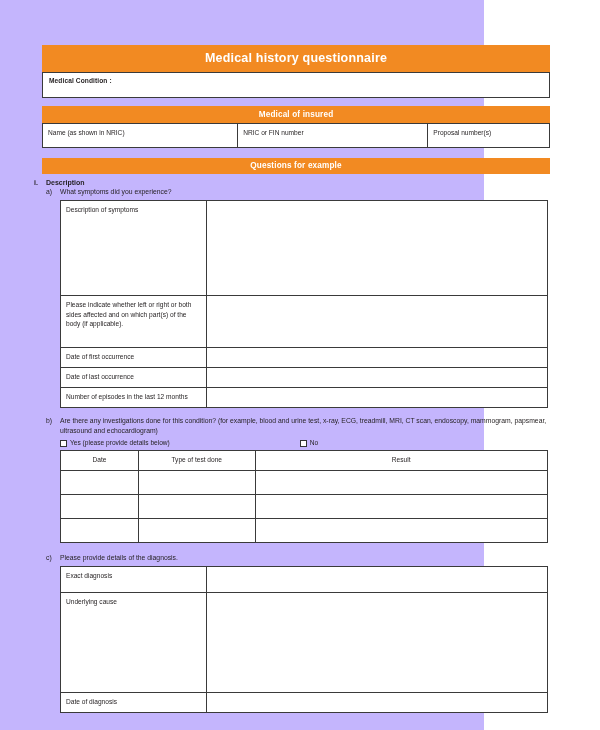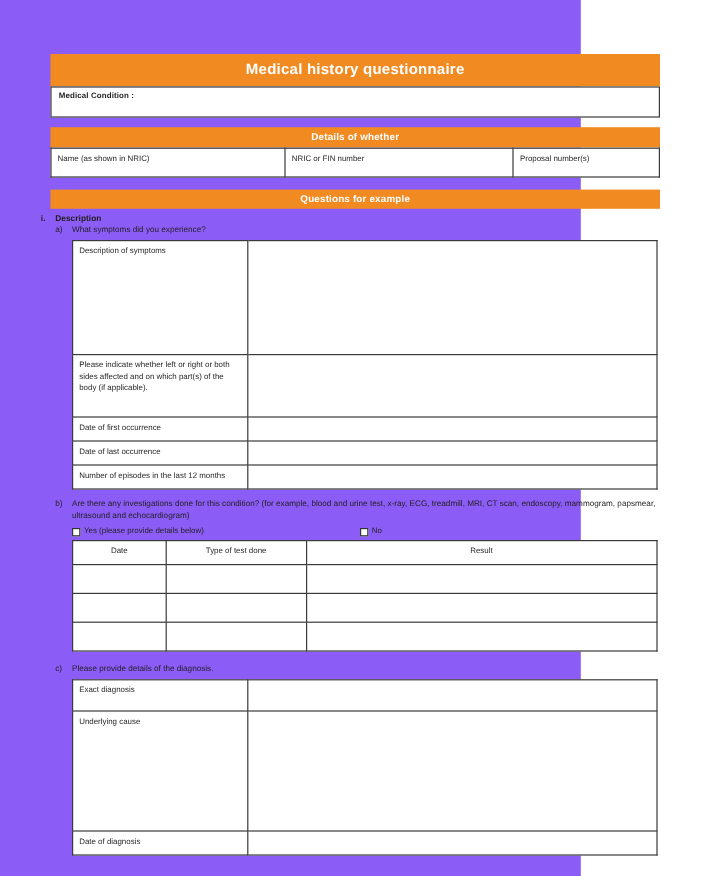--- a/index.html
+++ b/index.html
@@ -12,21 +12,21 @@
     height: 730px;
     font-family: "Liberation Sans", sans-serif;
     color: #231f20;
     overflow: hidden;
   }
 
   .page {
     position: relative;
     width: 484px;
     height: 730px;
-    background: #8b5cf6;
+    background: #c4b5fd;
     box-sizing: border-box;
   }
 
   .form-wrap {
     position: absolute;
     left: 42px;
     top: 45px;
     width: 508px;
   }
 
@@ -150,21 +150,21 @@
   <div class="form-wrap">
 
     <div class="banner banner-title">Medical history questionnaire</div>
 
     <div class="box cond-box">
       <span>Medical Condition :</span>
     </div>
 
     <div class="spacer-8"></div>
 
-    <div class="banner banner-sub">Details of whether</div>
+    <div class="banner banner-sub">Medical of insured</div>
 
     <table class="grid">
       <colgroup>
         <col style="width:38.5%">
           <col style="width:37.5%">
           <col style="width:24%">
       </colgroup>
       <tbody>
         <tr>
           <td class="h-row">

